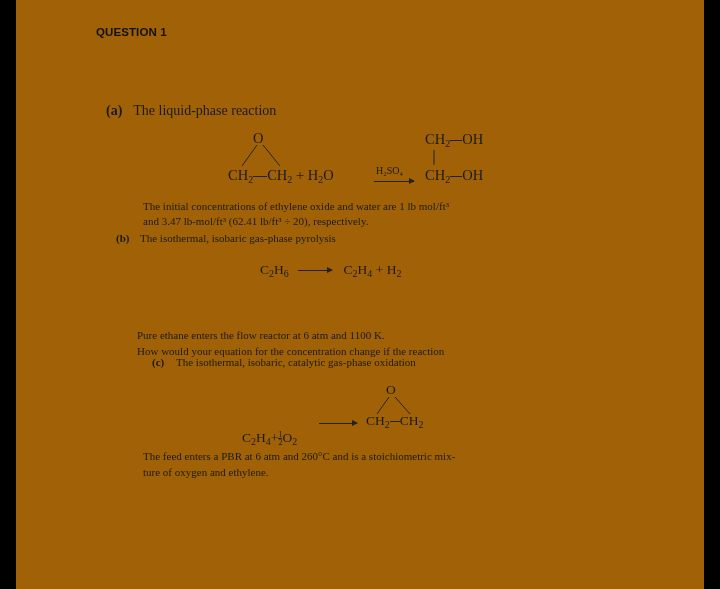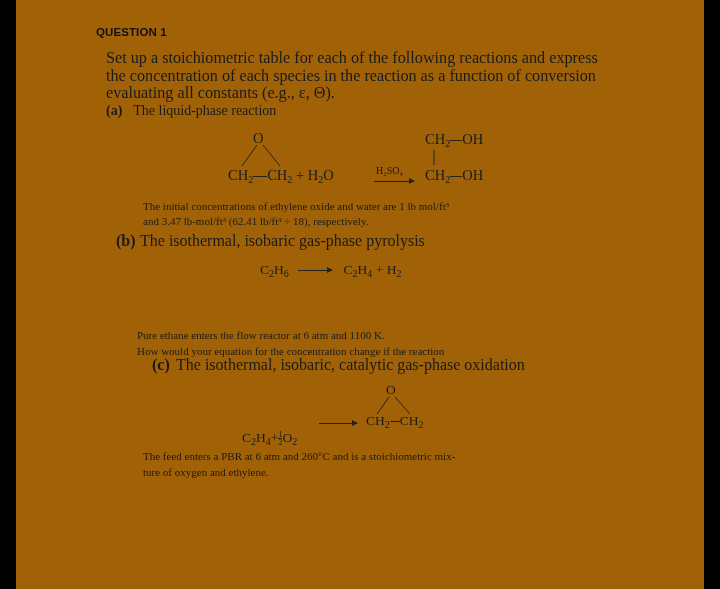--- a/index.html
+++ b/index.html
@@ -21,46 +21,41 @@
     }
     .intro .line { white-space: nowrap; display: block; }
     .part-label { font-weight: bold; display: inline-block; width: 24px; }
     .part {
       position: absolute; font-size: 14px; white-space: nowrap;
     }
     .small-text {
       position: absolute; font-size: 11px; line-height: 15px; white-space: nowrap;
     }
     .small-text .line { display: block; }
-    .part-b-label { position: absolute; font-size: 16px; white-space: nowrap; }
+    .part-b-label { position: absolute; font-size: 11px; white-space: nowrap; }
     .part-b-label b { display: inline-block; width: 24px; }
     .eq { position: absolute; font-size: 14.5px; white-space: nowrap; }
     sub { font-size: 10px; vertical-align: -3px; line-height: 0; }
     .arrow-line { display: inline-block; height: 1px; background: #222; vertical-align: middle; position: relative; }
     .arrow-line::after {
       content: ""; position: absolute; right: -1px; top: -3px;
       border-left: 6px solid #222; border-top: 3.5px solid transparent; border-bottom: 3.5px solid transparent;
     }
     .bond { display: inline-block; height: 1px; background: #222; vertical-align: middle; }
     .catalyst { position: absolute; font-size: 10px; white-space: nowrap; }
     svg.struct { position: absolute; overflow: visible; }
     .frac { display: inline-block; font-size: 8px; line-height: 7px; text-align: center; vertical-align: middle; }
   </style>
 </head>
 <body>
 
 <div class="page">
 
   <div class="q-title">QUESTION 1</div>
 
-  <div class="intro serif">
-    <span class="line">Set up a stoichiometric table for each of the following reactions and express</span>
-    <span class="line">the concentration of each species in the reaction as a function of conversion</span>
-    <span class="line">evaluating all constants (e.g., ε, Θ).</span>
-  </div>
 
   <div class="part serif" style="left:90px; top:103px;">
     <b class="part-label">(a)</b>
     <span>The liquid-phase reaction</span>
   </div>
 
   <div>
 
     <div class="eq serif" style="left:237px; top:130px;">O</div>
     <svg class="struct" style="left:222px; top:144px;" width="50" height="24">
@@ -80,21 +75,21 @@
     <svg class="struct" style="left:416px; top:150px;" width="4" height="16">
       <line x1="2" y1="0" x2="2" y2="15" stroke="#222" stroke-width="1"></line>
     </svg>
     <div class="eq serif" style="left:409px; top:167px;">
       <span>CH</span><sub>2</sub><span class="bond" style="width:12px;"></span><span>OH</span>
     </div>
   </div>
 
   <div class="small-text serif" style="left:127px; top:199px;">
     <span class="line">The initial concentrations of ethylene oxide and water are 1 lb mol/ft³</span>
-    <span class="line">and 3.47 lb-mol/ft³ (62.41 lb/ft³ ÷ 18), respectively.</span>
+    <span class="line">and 3.47 lb-mol/ft³ (62.41 lb/ft³ ÷ 20), respectively.</span>
   </div>
 
   <div class="part-b-label serif" style="left:100px; top:232px;">
     <b>(b)</b><span>The isothermal, isobaric gas-phase pyrolysis</span>
   </div>
 
   <div class="eq serif" style="left:244px; top:262px; font-size:13.5px;">
     <span>C</span><sub>2</sub><span>H</span><sub>6</sub>
     <span class="arrow-line" style="width:34px; margin:0 8px 0 6px;"></span>
     <span>C</span><sub>2</sub><span>H</span><sub>4</sub>

